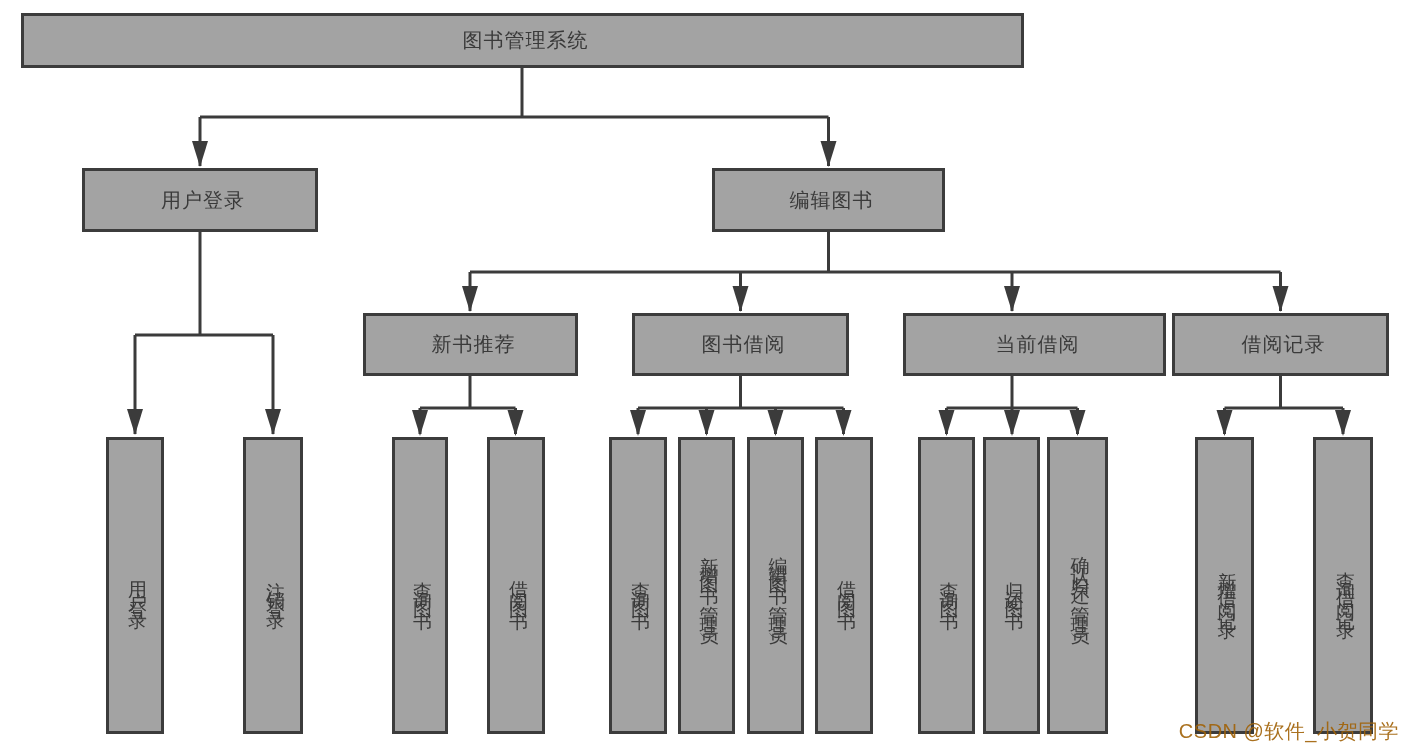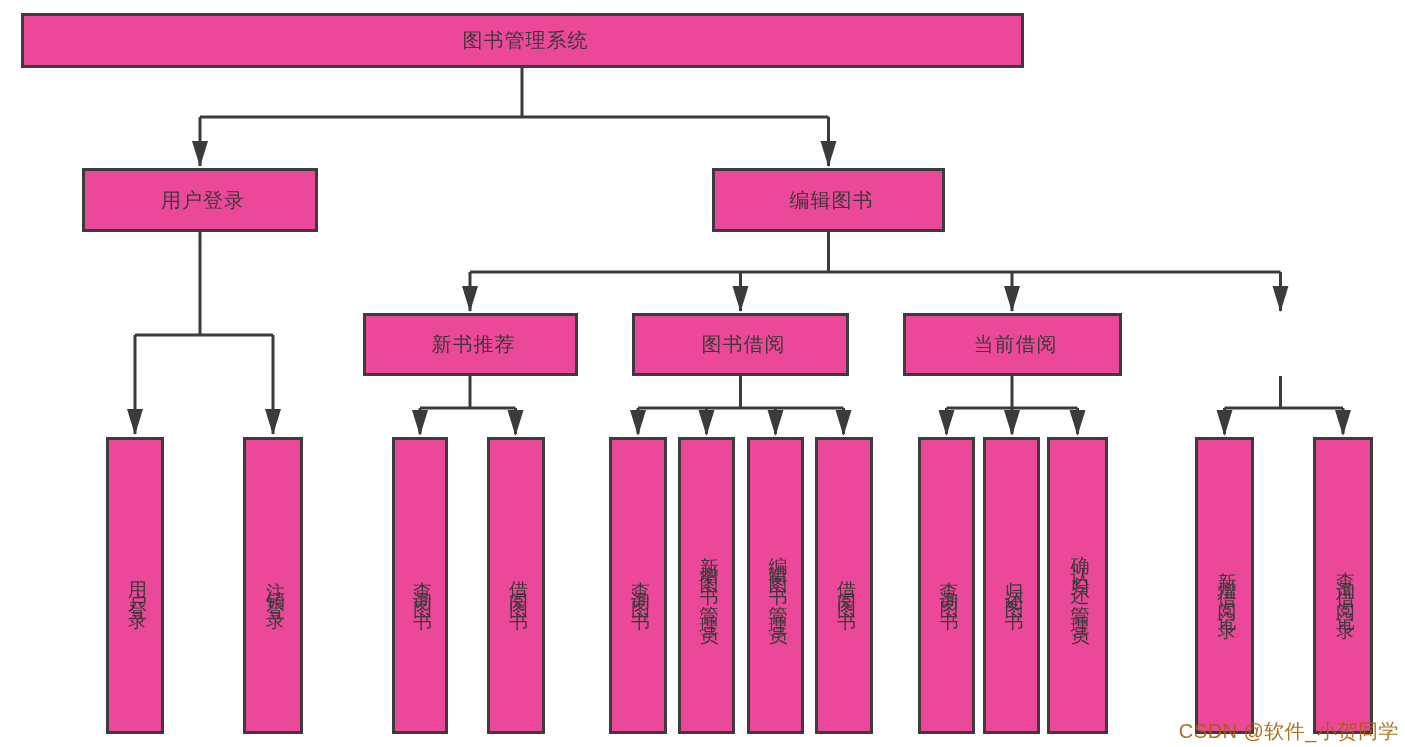--- a/index.html
+++ b/index.html
@@ -18,21 +18,21 @@
   .connectors {
     position: absolute;
     left: 0;
     top: 0;
     pointer-events: none;
   }
   .box {
     position: absolute;
     box-sizing: border-box;
     border: 3px solid #3c3c3c;
-    background: #ec4899;
+    background: #a3a3a3;
     color: #3a3a3a;
     display: flex;
     align-items: center;
     justify-content: center;
     font-size: 20px;
     letter-spacing: 1px;
     text-align: center;
     padding-left: 6px;
   }
   .vbox {
@@ -51,21 +51,21 @@
     opacity: 0.9;
     letter-spacing: 0.5px;
     white-space: nowrap;
   }
   
   .n-root { left: 21px;   top: 13px;  width: 1003px; height: 55px; }
   .n-l1a  { left: 82px;   top: 168px; width: 236px;  height: 64px; }
   .n-l1b  { left: 712px;  top: 168px; width: 233px;  height: 64px; }
   .n-l2a  { left: 363px;  top: 313px; width: 215px;  height: 63px; }
   .n-l2b  { left: 632px;  top: 313px; width: 217px;  height: 63px; }
-  .n-l2c  { left: 903px;  top: 313px; width: 219px;  height: 63px; }
+  .n-l2c  { left: 903px;  top: 313px; width: 263px;  height: 63px; }
   .n-l2d  { left: 1172px; top: 313px; width: 217px;  height: 63px; }
   .n-f01  { left: 106px;  top: 437px; width: 58px;   height: 297px; }
   .n-f02  { left: 243px;  top: 437px; width: 60px;   height: 297px; }
   .n-f03  { left: 392px;  top: 437px; width: 56px;   height: 297px; }
   .n-f04  { left: 487px;  top: 437px; width: 58px;   height: 297px; }
   .n-f05  { left: 609px;  top: 437px; width: 58px;   height: 297px; }
   .n-f06  { left: 678px;  top: 437px; width: 57px;   height: 297px; }
   .n-f07  { left: 747px;  top: 437px; width: 57px;   height: 297px; }
   .n-f08  { left: 815px;  top: 437px; width: 58px;   height: 297px; }
   .n-f09  { left: 918px;  top: 437px; width: 57px;   height: 297px; }
@@ -146,20 +146,21 @@
   </svg>
 
   <div class="box n-root">图书管理系统</div>
 
   <div class="box n-l1a">用户登录</div>
   <div class="box n-l1b">编辑图书</div>
 
   <div class="box n-l2a">新书推荐</div>
   <div class="box n-l2b">图书借阅</div>
   <div class="box n-l2c">当前借阅</div>
+  <div class="box n-l2d">借阅记录</div>
 
   <div class="box vbox n-f01">用户登录</div>
   <div class="box vbox n-f02">注销登录</div>
 
   <div class="box vbox n-f03">查询图书</div>
   <div class="box vbox n-f04">借阅图书</div>
 
   <div class="box vbox n-f05">查询图书</div>
   <div class="box vbox n-f06">新增图书（管理员）</div>
   <div class="box vbox n-f07">编辑图书（管理员）</div>

